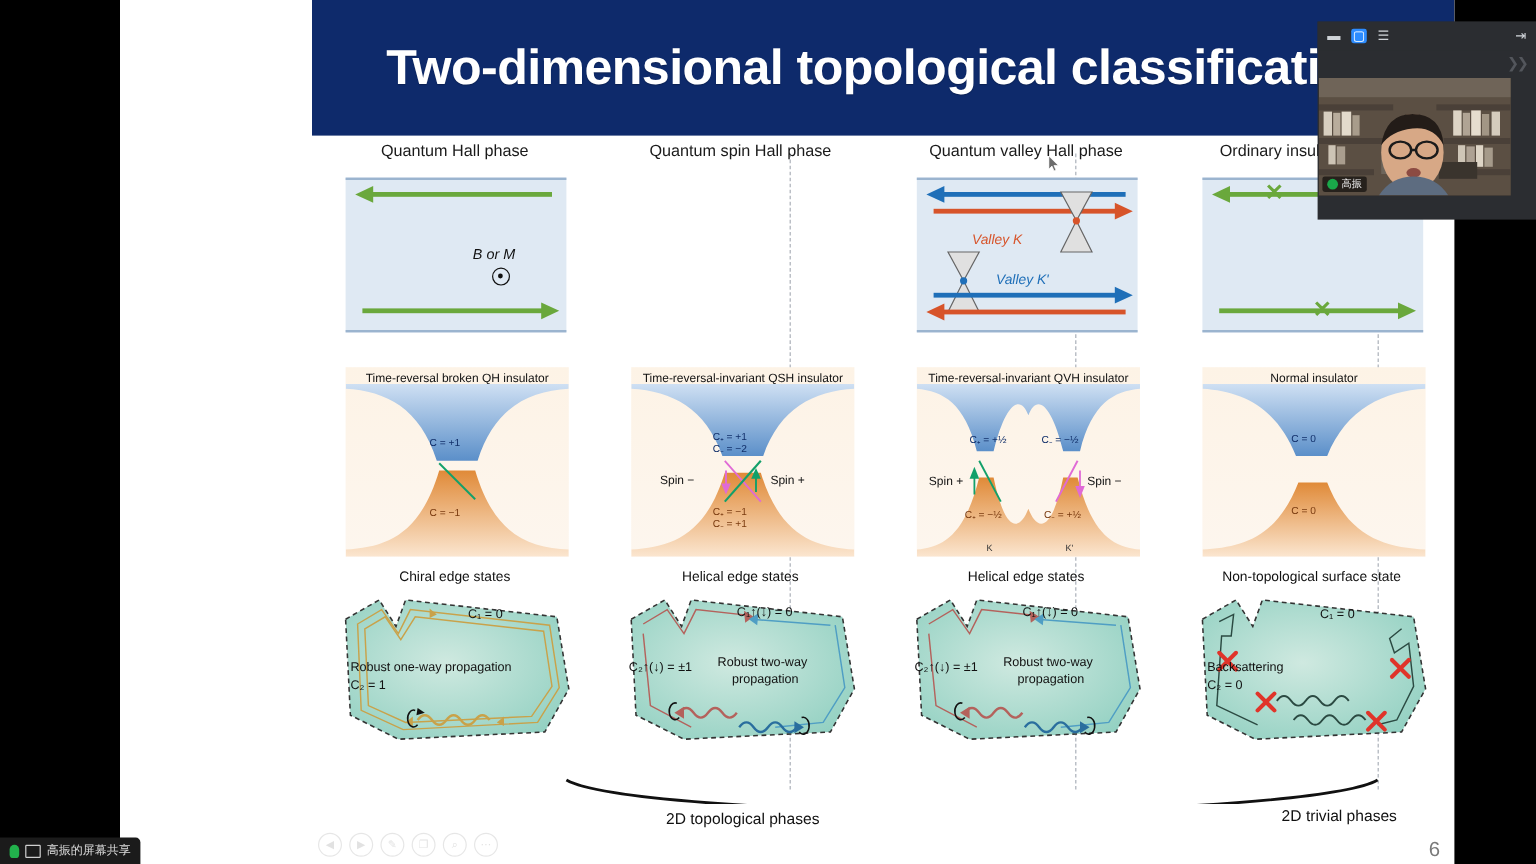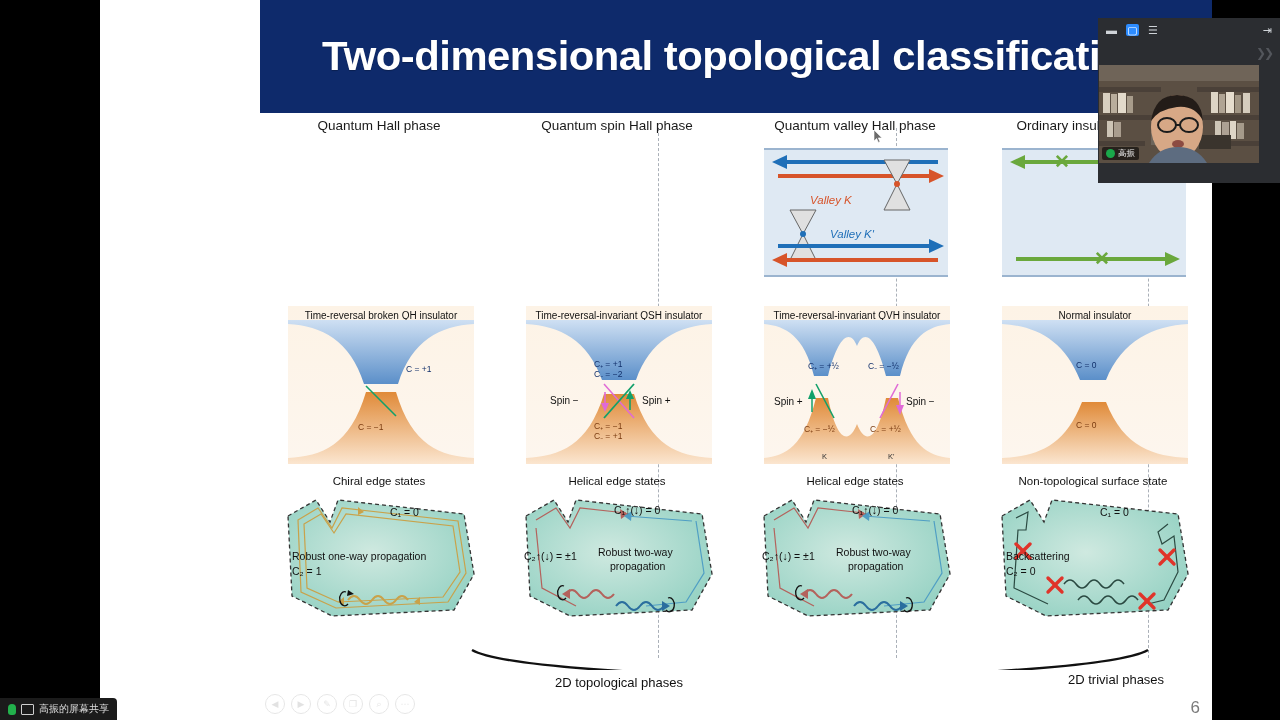--- a/index.html
+++ b/index.html
@@ -99,39 +99,49 @@
 
     <div class="vsep" style="left:398px;"></div>
     <div class="vsep" style="left:636px;"></div>
     <div class="vsep" style="left:888px;"></div>
 
     <div class="grid">
 
       <div class="col c0">
         <div class="colhead">Quantum Hall phase</div>
 
+        <div class="box1">
+
+          <div class="ar-line" style="left:22px;top:10px;width:150px;background:#6aa83c;"></div>
+          <div class="ar-head" style="left:8px;top:5px;border-right:15px solid #6aa83c;"></div>
+
+          <div class="ar-line" style="left:14px;top:107px;width:150px;background:#6aa83c;"></div>
+          <div class="ar-head" style="left:163px;top:102px;border-left:15px solid #6aa83c;"></div>
+          <div class="bm" style="left:106px;top:55px;">B or M</div>
+          <div class="circdot" style="left:122px;top:73px;"></div>
+        </div>
 
         <div class="box2">
           <div class="b2title">Time-reversal broken QH insulator</div>
           <svg class="band-svg" width="186" height="158" viewBox="0 0 186 158">
             <defs>
               <linearGradient id="gb0" x1="0" y1="0" x2="0" y2="1">
                 <stop offset="0%" stop-color="#cfe0f3"></stop>
                     <stop offset="100%" stop-color="#5b8fc9"></stop>
               </linearGradient>
               <linearGradient id="go0" x1="0" y1="1" x2="0" y2="0">
                 <stop offset="0%" stop-color="#fbe6d0"></stop>
                     <stop offset="100%" stop-color="#e08a38"></stop>
               </linearGradient>
             </defs>
             <path d="M0,18 C34,20 62,34 76,78 L110,78 C124,34 152,20 186,18 L186,14 L0,14 Z" fill="url(#gb0)"></path>
             <path d="M0,152 C34,150 62,140 78,86 L108,86 C124,140 152,150 186,152 L186,158 L0,158 Z" fill="url(#go0)"></path>
             <line x1="78" y1="80" x2="108" y2="110" stroke="#12a06a" stroke-width="1.6"></line>
           </svg>
-          <div class="ctxt" style="left:70px;top:58px;padding-left:48px;">C = +1</div>
+          <div class="ctxt" style="left:70px;top:58px;">C = +1</div>
           <div class="ctxt o" style="left:70px;top:116px;text-align:center;">C = −1</div>
         </div>
 
         <div class="cap" style="top:357px;">Chiral edge states</div>
 
         <div class="box3">
           <svg width="222" height="140" viewBox="0 0 222 140">
             <defs>
                   <radialGradient id="bg0" cx="45%" cy="45%" r="70%">
               <stop offset="0%" stop-color="#cfe9e0"></stop>

